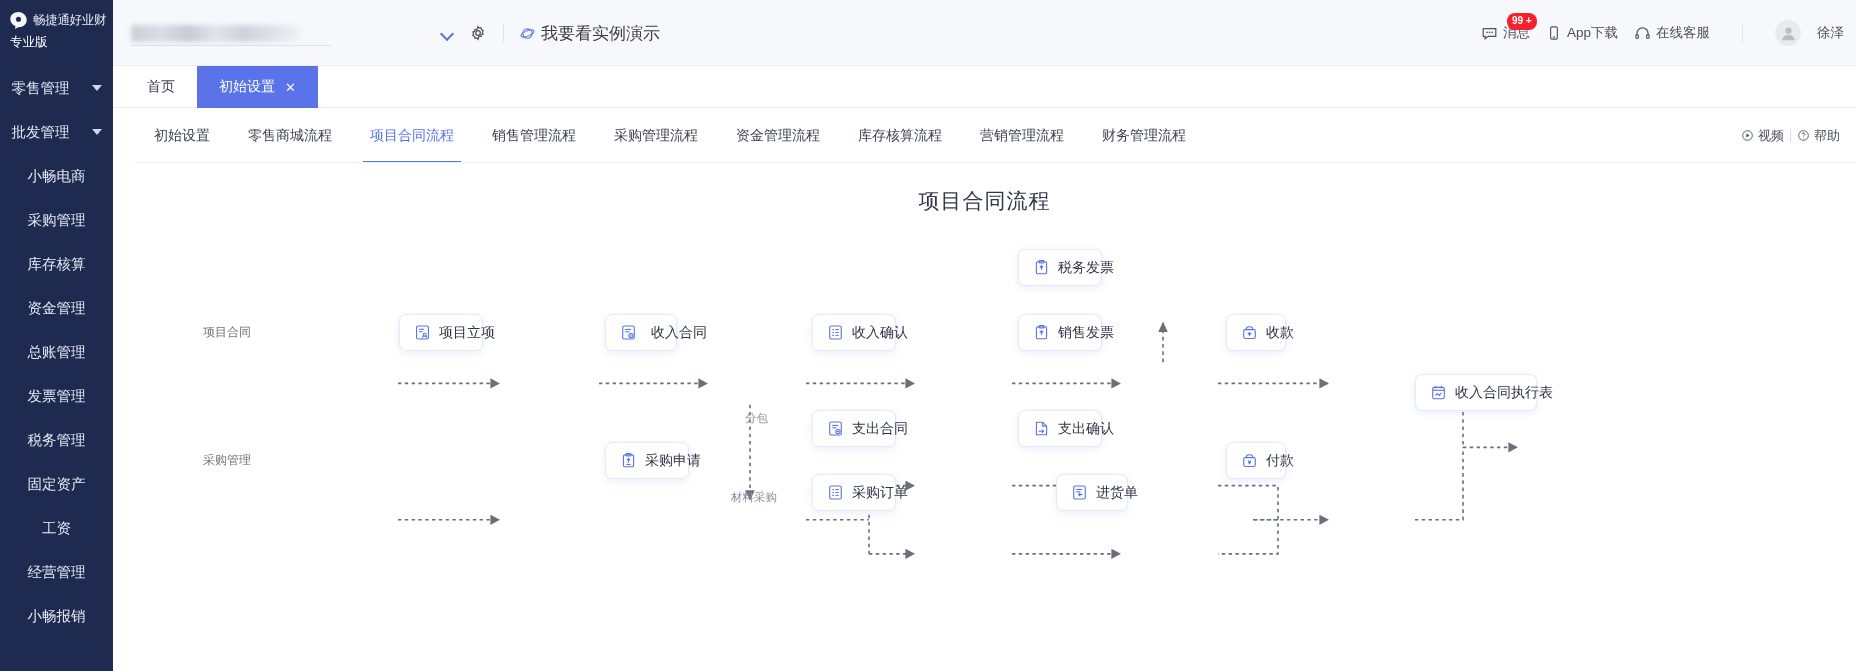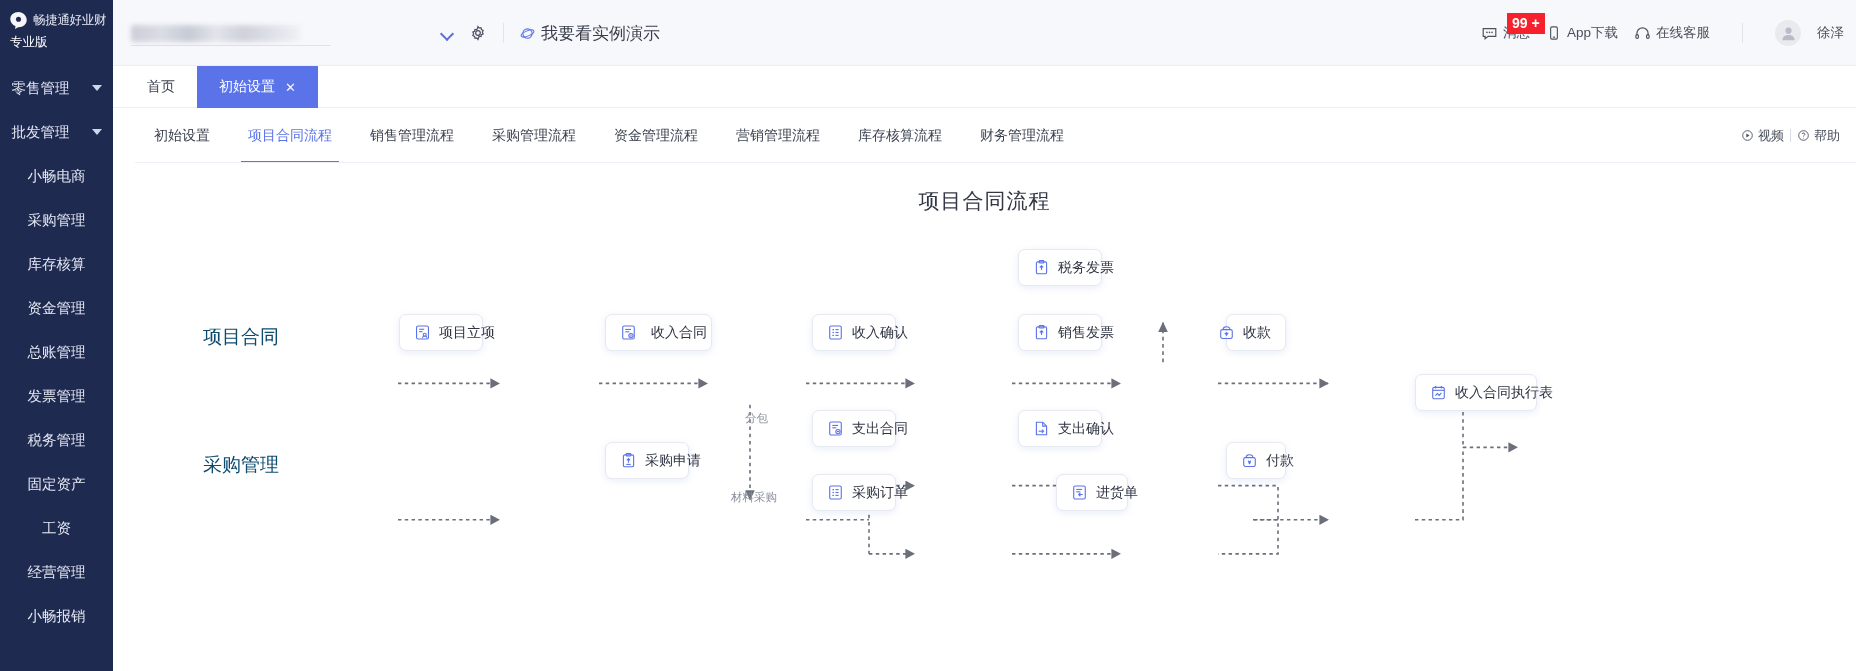--- a/index.html
+++ b/index.html
@@ -73,22 +73,22 @@
   }
   .gear { width: 18px; height:18px; margin-left: 8px; cursor:pointer; }
   .vdiv { width:1px; height:20px; background:#e2e4ec; margin:0 16px; }
   .demo-link { display:flex; align-items:center; gap:6px; color:#3b3f4c; font-size:17px; cursor:pointer; white-space:nowrap; }
   .demo-ring { width:15px;height:15px; }
 
   .topbar-right { margin-left:auto; display:flex; align-items:center; gap:16px; padding-right:2px; }
   .tb-item { display:flex; align-items:center; gap:5px; color:#4a4f5c; font-size:13.5px; cursor:pointer; position:relative; white-space:nowrap;}
   .badge {
     position:absolute; left:26px; top:-11px;
-    background:#f5222d; color:#fff; font-size:14px; line-height:1;
-    padding:3px 5px 3.5px; border-radius:0; font-weight:bold; white-space:nowrap;
+    background:#f5222d; color:#fff; font-size:10px; line-height:1;
+    padding:3px 5px 3.5px; border-radius:8px; font-weight:bold; white-space:nowrap;
   }
   .avatar { width:26px;height:26px;border-radius:50%;background:#e9eaee; display:flex;align-items:center;justify-content:center; }
   .user-name { color:#4a4f5c; font-size:13.5px; white-space:nowrap; }
 
   
   .tabstrip {
     height: 42px; flex:0 0 42px;
     background:#fff;
     display:flex; align-items:stretch;
     padding-left: 12px;
@@ -142,21 +142,21 @@
     border-radius:7px;
     box-shadow: 0 2px 7px rgba(90,115,232,.13);
     display:flex; align-items:center; gap:8px;
     padding: 0 14px;
     font-size:14px; color:#2f3442;
     white-space:nowrap;
     cursor:pointer;
   }
   .node .ni { width:17px;height:17px; flex:0 0 17px; display:block; }
   .rowlabel {
-    position:absolute; font-size:19px; color:#0c4a6e; white-space:nowrap;
+    position:absolute; font-size:12px; color:#737373; white-space:nowrap;
   }
   .edgelabel {
     position:absolute; font-size:11.5px; color:#8a8f9c; white-space:nowrap;
   }
   svg.links { position:absolute; inset:0; width:100%; height:100%; pointer-events:none; }
 </style>
 </head>
 <body>
 
 <div class="app">
@@ -292,37 +292,40 @@
           <span>初始设置</span>
           <span class="x">✕</span>
         </div>
       </div>
 
     <div class="inner-tabs">
       <div style="display:flex;align-items:stretch;height:100%;" id="inner-tabs">
           <div class="itab">
             <span>初始设置</span>
           </div>
+          <div class="itab">
+            <span>零售商城流程</span>
+          </div>
           <div class="itab active">
             <span>项目合同流程</span>
           </div>
           <div class="itab">
             <span>销售管理流程</span>
           </div>
           <div class="itab">
             <span>采购管理流程</span>
           </div>
           <div class="itab">
             <span>资金管理流程</span>
           </div>
           <div class="itab">
+            <span>库存核算流程</span>
+          </div>
+          <div class="itab">
             <span>营销管理流程</span>
-          </div>
-          <div class="itab">
-            <span>库存核算流程</span>
           </div>
           <div class="itab">
             <span>财务管理流程</span>
           </div>
         </div>
       <div class="inner-right">
         <span class="ir-item">
           <svg viewBox="0 0 20 20" width="13" height="13" fill="none" stroke="#4d5260" stroke-width="1.4">
             <circle cx="10" cy="10" r="7.4"></circle>
             <path d="M8.2 6.8l5 3.2-5 3.2z" fill="#4d5260" stroke="none"></path>
@@ -406,21 +409,21 @@
             <div class="node" style="left: 286px; top: 151px; width: 84px;">
               <span class="ni"><svg viewBox="0 0 20 20" width="17" height="17" stroke="#5a73e8" stroke-width="1.3" fill="none">
                   <rect x="3" y="2.4" width="14" height="15.2" rx="1.8"></rect>
                   <line x1="6" y1="6.2" x2="12" y2="6.2"></line>
                   <line x1="6" y1="9" x2="10" y2="9"></line>
                   <circle cx="12.6" cy="12.6" r="1.8"></circle>
                   <path d="M9.9 16.2c.3-1.4 1.4-2.1 2.7-2.1s2.4.7 2.7 2.1"></path>
                 </svg></span>
               <span>项目立项</span>
             </div>
-            <div class="node" style="left: 492px; top: 151px; width: 107px; gap: 14px;">
+            <div class="node" style="left: 492px; top: 151px; width: 72px; gap: 14px;">
               <span class="ni"><svg viewBox="0 0 20 20" width="17" height="17" stroke="#5a73e8" stroke-width="1.3" fill="none">
                   <rect x="3.2" y="2.4" width="13.6" height="15.2" rx="1.8"></rect>
                   <line x1="6.2" y1="6.4" x2="13" y2="6.4"></line>
                   <line x1="6.2" y1="9.2" x2="11" y2="9.2"></line>
                   <circle cx="12.9" cy="13.6" r="2.5"></circle>
                   <line x1="12.9" y1="12.3" x2="12.9" y2="14.9"></line>
                 </svg></span>
               <span>收入合同</span>
             </div>
             <div class="node" style="left: 699px; top: 151px; width: 84px;">
@@ -446,21 +449,21 @@
             </div>
             <div class="node" style="left: 905px; top: 151px; width: 84px;">
               <span class="ni"><svg viewBox="0 0 20 20" width="17" height="17" stroke="#5a73e8" stroke-width="1.3" fill="none">
                   <rect x="4" y="3.4" width="12" height="14" rx="1.6"></rect>
                   <rect x="7.2" y="1.7" width="5.6" height="3" rx="1"></rect>
                   <path d="M10 8v5"></path>
                   <path d="M8 10l2-2 2 2"></path>
                 </svg></span>
               <span>销售发票</span>
             </div>
-            <div class="node" style="left: 1113px; top: 151px; width: 60px; justify-content: flex-end;">
+            <div class="node" style="left: 1113px; top: 151px; width: 60px;">
               <span class="ni"><svg viewBox="0 0 20 20" width="17" height="17" stroke="#5a73e8" stroke-width="1.3" fill="none">
                   <rect x="3.2" y="6.6" width="13.6" height="10.4" rx="2"></rect>
                   <path d="M6 6.6c0-2 1.8-3.4 4-3.4s4 1.4 4 3.4"></path>
                   <path d="M8 10.6l2 2 2-2"></path>
                   <line x1="10" y1="9.6" x2="10" y2="13.9"></line>
                 </svg></span>
               <span>收款</span>
             </div>
             <div class="node" style="left: 1302px; top: 211px; width: 122px;">
               <span class="ni"><svg viewBox="0 0 20 20" width="17" height="17" stroke="#5a73e8" stroke-width="1.3" fill="none">

